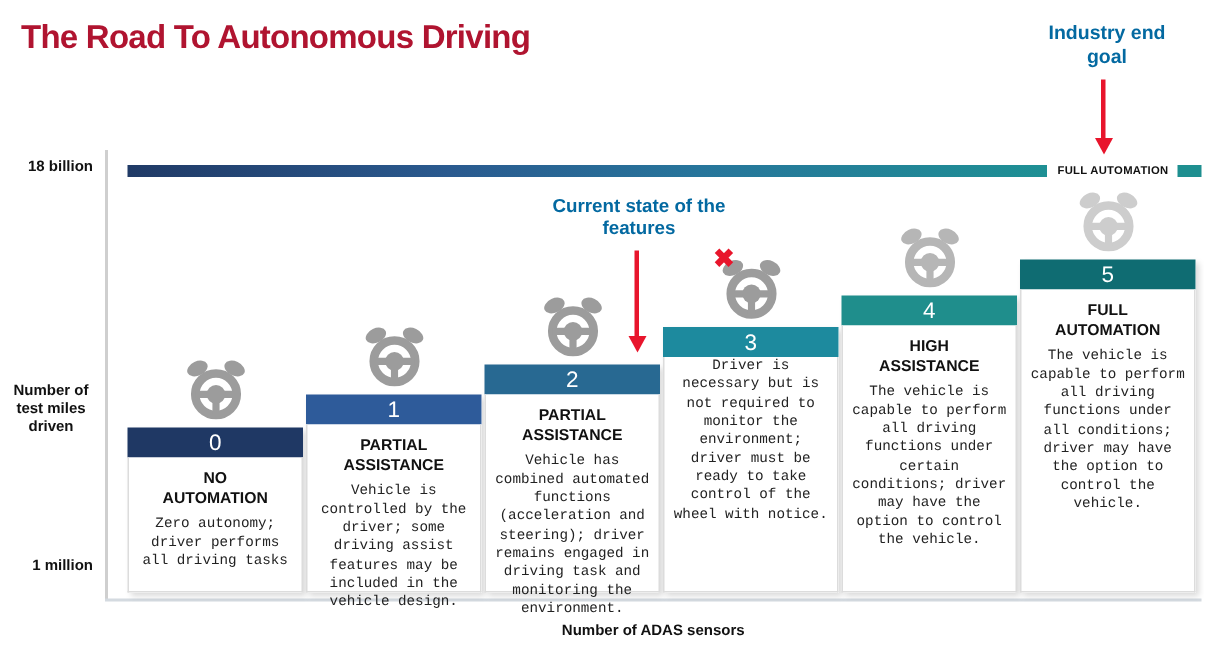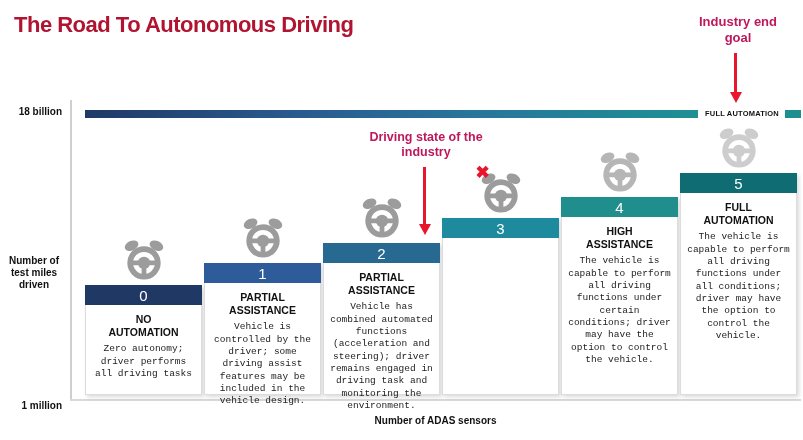--- a/index.html
+++ b/index.html
@@ -3,39 +3,39 @@
 <meta charset="utf-8">
 <style>
   html,body{margin:0;padding:0;background:#fff;}
   #stage{
     position:relative;width:803px;height:440px;background:#ffffff;overflow:hidden;
     font-family:"Liberation Sans",sans-serif;color:#1a1a1a;
   }
   
   .title{position:absolute;left:14px;top:12px;font-size:22px;font-weight:700;color:#B01430;letter-spacing:-0.5px;}
   
-  .red-label{position:absolute;color:#be185d;font-weight:700;text-align:center;line-height:1.2;}
+  .red-label{position:absolute;color:#0369a1;font-weight:700;text-align:center;line-height:1.2;}
   .industry-goal{left:694px;top:14px;width:88px;font-size:13px;}
   .current-state{left:355px;top:130px;width:142px;font-size:12.5px;}
   .arrow{position:absolute;width:3px;background:#E8152C;}
   .arrow .head{position:absolute;left:50%;transform:translateX(-50%);bottom:-10px;width:0;height:0;
     border-left:6px solid transparent;border-right:6px solid transparent;border-top:11px solid #E8152C;}
   .arrow-goal{left:734px;top:53px;height:40px;}
   .arrow-current{left:423px;top:167px;height:58px;}
   
   .grad-bar{position:absolute;left:85px;top:110px;width:613px;height:8px;
     background:linear-gradient(to right,#203A66 0%,#2A5A8F 35%,#27759B 62%,#1E9094 100%);}
   .grad-bar-end{position:absolute;left:785px;top:110px;width:16px;height:8px;background:#1E8F90;}
   .full-auto-label{position:absolute;left:701px;top:109px;width:82px;font-size:7.5px;font-weight:700;color:#111;text-align:center;letter-spacing:0.2px;}
   
   .y-axis-line{position:absolute;left:70px;top:100px;width:2px;height:300px;background:#CFCFCF;}
   .x-axis-line{position:absolute;left:70px;top:399px;width:731px;height:2px;background:#D4DAE0;}
   .axis-text{position:absolute;font-size:10px;font-weight:700;color:#111;}
   .y-top{left:4px;top:106px;width:58px;text-align:right;}
-  .y-bottom{left:4px;top:400px;width:58px;text-align:right;}
+  .y-bottom{left:4px;top:372px;width:58px;text-align:right;}
   .y-title{left:6px;top:255px;width:56px;text-align:center;line-height:1.2;}
   .x-title{left:70px;top:415px;width:731px;text-align:center;}
   
   .level-col{position:absolute;width:117px;box-shadow:2px 2px 4px rgba(0,0,0,0.15);}
   .level-bar{height:20px;display:flex;align-items:center;justify-content:center;
     color:#fff;font-size:15px;line-height:1;}
   .level-box{position:absolute;left:0;right:0;top:20px;bottom:0;background:#fff;
     border:1px solid #DCDCDC;border-top:none;text-align:center;}
   .level-name{font-size:10.5px;font-weight:700;line-height:1.25;max-width:88px;margin:8px auto 4px auto;color:#111;}
   .level-desc{font-size:9.5px;line-height:1.3;padding:0 5px;color:#222;font-family:Liberation Mono, monospace;}
@@ -61,21 +61,21 @@
 
 <div id="stage">
 
   <div class="title">The Road To Autonomous Driving</div>
 
   <div class="red-label industry-goal">Industry end goal</div>
   <div class="arrow arrow-goal">
       <span class="head"></span>
     </div>
 
-  <div class="red-label current-state">Driving state of the industry</div>
+  <div class="red-label current-state">Current state of the features</div>
   <div class="arrow arrow-current">
       <span class="head"></span>
     </div>
 
   <div class="grad-bar"></div>
   <div class="full-auto-label">FULL AUTOMATION</div>
   <div class="grad-bar-end"></div>
 
   <div class="y-axis-line"></div>
   <div class="x-axis-line"></div>
@@ -125,20 +125,21 @@
 
   <div class="level-col" style="left:442px;top:218px;height:177px;">
     <div class="wheel-wrap" style="color:#9C9C9C;">
       <svg viewBox="0 0 48 44">
           <use href="#wheel"></use>
         </svg>
       <span class="red-x">✖</span>
     </div>
     <div class="level-bar" style="background: rgb(29, 138, 158);">3</div>
     <div class="level-box">
+      <div class="level-desc">Driver is necessary but is not required to monitor the environment; driver must be ready to take control of the wheel with notice.</div>
     </div>
   </div>
 
   <div class="level-col" style="left:561px;top:197px;height:198px;">
     <div class="wheel-wrap" style="color:#B6B6B6;">
       <svg viewBox="0 0 48 44">
           <use href="#wheel"></use>
         </svg>
     </div>
     <div class="level-bar" style="background: rgb(31, 142, 140);">4</div>

